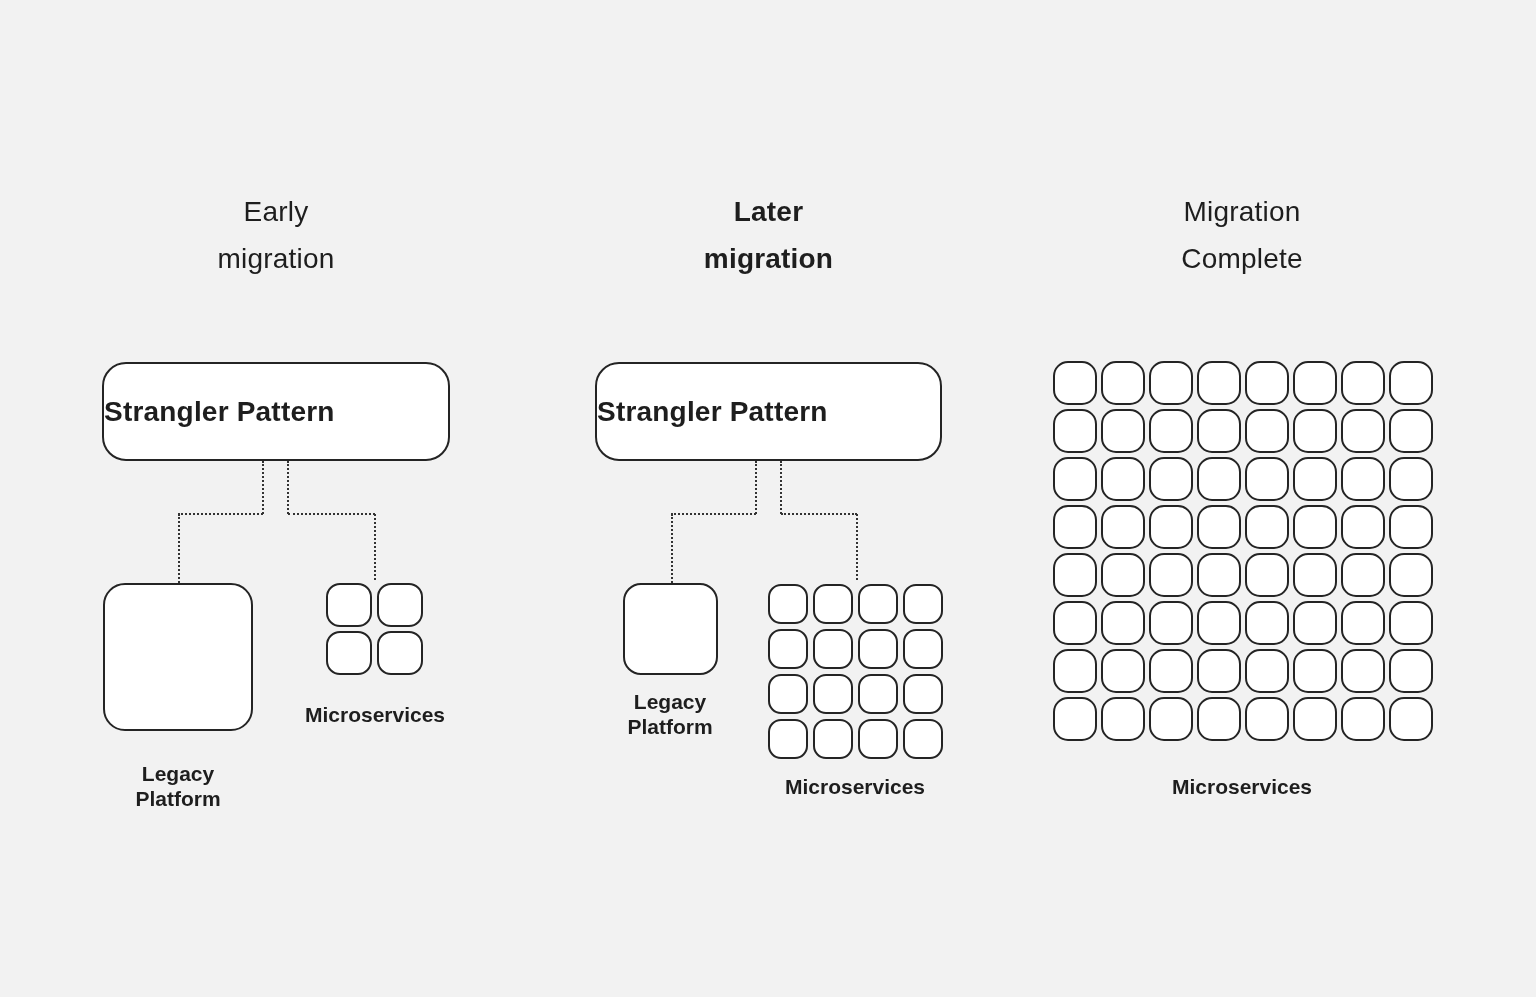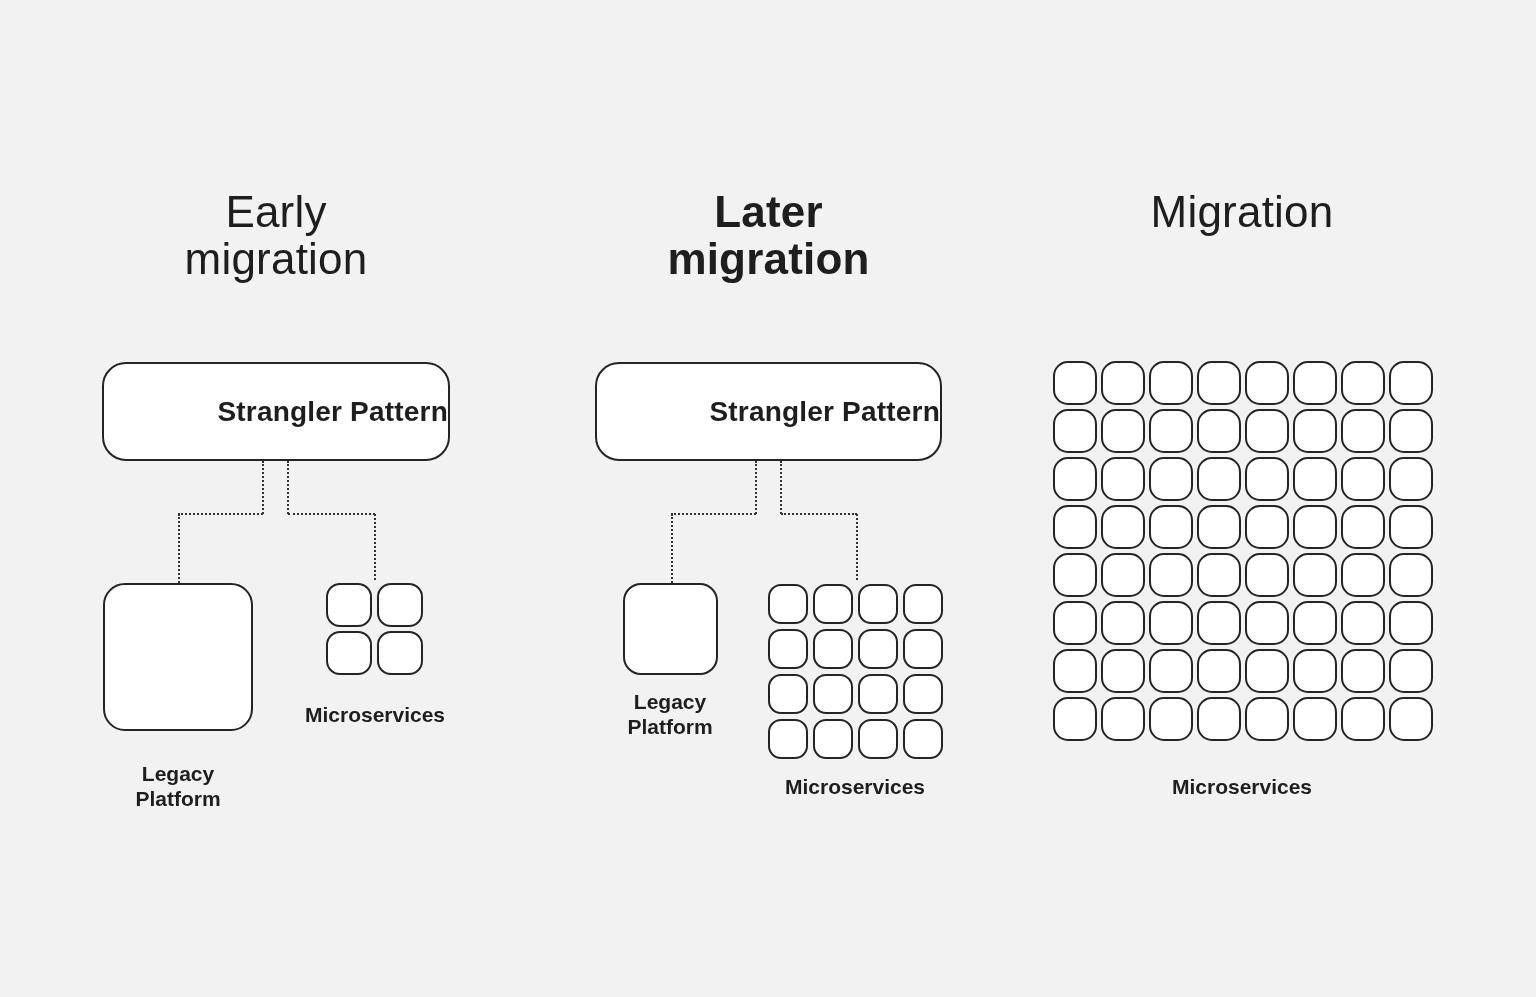--- a/index.html
+++ b/index.html
@@ -13,38 +13,38 @@
     position: relative;
     overflow: hidden;
     font-family: "Liberation Sans", sans-serif;
     color: #1e1e1e;
   }
 
   .panel-title {
     position: absolute;
     top: 188px;
     text-align: center;
-    font-size: 44px;
+    font-size: 28px;
     line-height: 47px;
     font-weight: 500;
     letter-spacing: 0.2px;
     color: #1e1e1e;
   }
 
   .strangler-box {
     position: absolute;
     top: 362px;
     height: 99px;
     box-sizing: border-box;
     background: #ffffff;
     border: 2px solid #242424;
     border-radius: 24px;
     display: flex;
     align-items: center;
-    justify-content: flex-end;
+    justify-content: flex-start;
     font-size: 28px;
     font-weight: 600;
     letter-spacing: 0.2px;
   }
 
   .legacy-box {
     position: absolute;
     box-sizing: border-box;
     background: #ffffff;
     border: 2.5px solid #242424;
@@ -176,20 +176,21 @@
     <div class="ms-cell"></div>
     <div class="ms-cell"></div>
     <div class="ms-cell"></div>
     <div class="ms-cell"></div>
   </div>
 
 <div class="shape-label" style="left:755px; top:774px;">Microservices</div>
 
 <div class="panel-title" style="left:1068px; width:348px;">
   <div>Migration</div>
+  <div>Complete</div>
 </div>
 
 <div class="ms-grid grid-complete">
     <div class="ms-cell"></div>
     <div class="ms-cell"></div>
     <div class="ms-cell"></div>
     <div class="ms-cell"></div>
     <div class="ms-cell"></div>
     <div class="ms-cell"></div>
     <div class="ms-cell"></div>

